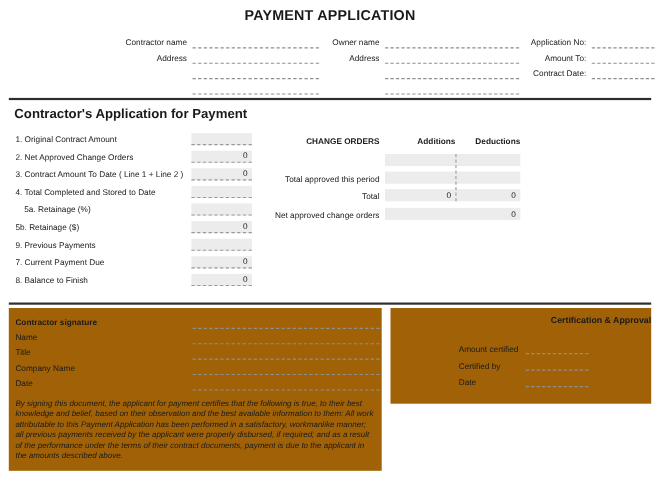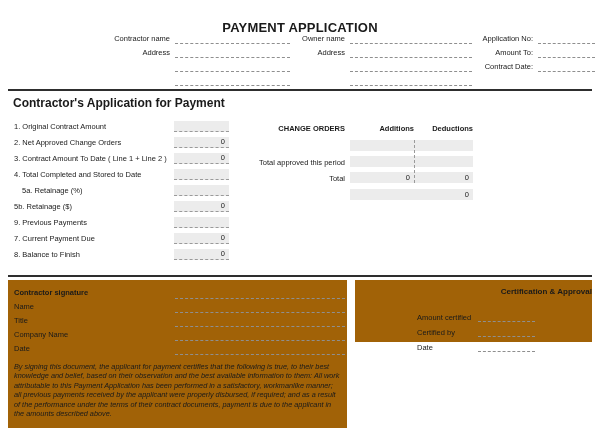--- a/index.html
+++ b/index.html
@@ -1,18 +1,18 @@
 <!DOCTYPE html>
 <html><head>
 <meta charset="utf-8">
 <style>
   html,body{margin:0;padding:0;background:#fff;}
   .page{position:relative;width:600px;height:443px;background:#fff;overflow:hidden;
         font-family:"Liberation Sans",sans-serif;color:#1a1a1a;}
-  .title{position:absolute;top:20px;left:0;width:600px;text-align:center;
+  .title{position:absolute;top:6px;left:0;width:600px;text-align:center;
          font-size:13px;font-weight:bold;letter-spacing:.2px;}
   .lbl{position:absolute;font-size:7.5px;line-height:10px;white-space:nowrap;}
   .r{text-align:right;}
   .c{text-align:right;}
   .b{font-weight:bold;}
   .line{position:absolute;height:10px;border-bottom:1px dashed #8f8f8f;}
   .divider{position:absolute;left:8px;width:584px;height:2px;background:#2e2e2e;}
   .heading{position:absolute;left:13px;top:96px;font-size:12px;font-weight:bold;}
   .fieldbox{position:absolute;width:55px;height:11px;background:#ececec;
             border-bottom:1px dashed #9a9a9a;font-size:7.5px;line-height:10px;
@@ -83,41 +83,42 @@
   <div class="cell" style="left:414px;top:140px;width:59px"></div>
 
   <span class="lbl r" style="left:215px;top:158px;width:130px">Total approved this period</span>
   <div class="cell" style="left:350px;top:156px;width:64px"></div>
   <div class="cell" style="left:414px;top:156px;width:59px"></div>
 
   <span class="lbl r" style="left:215px;top:174px;width:130px">Total</span>
   <div class="cell" style="left:350px;top:172px;width:64px">0</div>
   <div class="cell" style="left:414px;top:172px;width:59px">0</div>
 
+  <span class="lbl r" style="left:215px;top:191px;width:130px">Net approved change orders</span>
   <div class="cell" style="left:350px;top:189px;width:123px">0</div>
 
   <div class="vdash"></div>
 
   <div class="divider" style="top:275px"></div>
 
   <div class="panel" style="left:8px;top:280px;width:339px;height:148px">
     <span class="lbl b" style="left:6px;top:8px">Contractor signature</span>
     <div class="line" style="left:167px;top:8px;width:170px"></div>
     <span class="lbl" style="left:6px;top:22px">Name</span>
     <div class="line" style="left:167px;top:22px;width:170px"></div>
     <span class="lbl" style="left:6px;top:36px">Title</span>
     <div class="line" style="left:167px;top:36px;width:170px"></div>
     <span class="lbl" style="left:6px;top:50px">Company Name</span>
     <div class="line" style="left:167px;top:50px;width:170px"></div>
     <span class="lbl" style="left:6px;top:64px">Date</span>
     <div class="line" style="left:167px;top:64px;width:170px"></div>
     <div class="legal">By signing this document, the applicant for payment certifies that the following is true, to their best knowledge and belief, based on their observation and the best available information to them: All work attributable to this Payment Application has been performed in a satisfactory, workmanlike manner; all previous payments received by the applicant were properly disbursed, if required; and as a result of the performance under the terms of their contract documents, payment is due to the applicant in the amounts described above.</div>
   </div>
 
-  <div class="panel" style="left:355px;top:280px;width:237px;height:62px">
+  <div class="panel" style="left:355px;top:280px;width:237px;height:87px">
     <span class="lbl c b" style="left:0;top:7px;width:237px;font-size:8px">Certification &amp; Approval</span>
     <span class="lbl" style="left:62px;top:33px">Amount certified</span>
     <div class="line" style="left:123px;top:31px;width:57px"></div>
     <span class="lbl" style="left:62px;top:48px">Certified by</span>
     <div class="line" style="left:123px;top:46px;width:57px"></div>
     <span class="lbl" style="left:62px;top:63px">Date</span>
     <div class="line" style="left:123px;top:61px;width:57px"></div>
   </div>
 
 </div>

